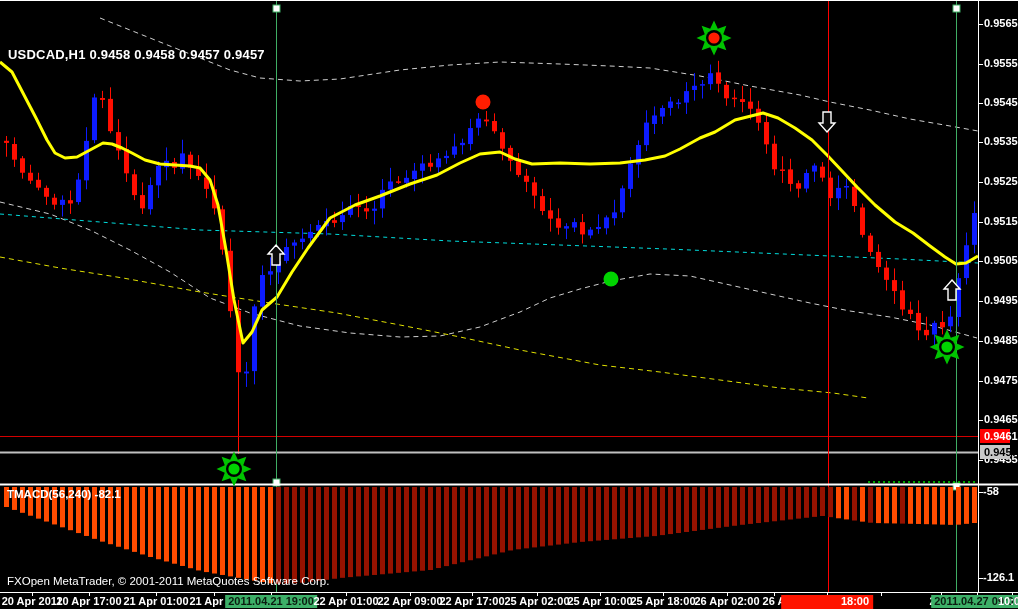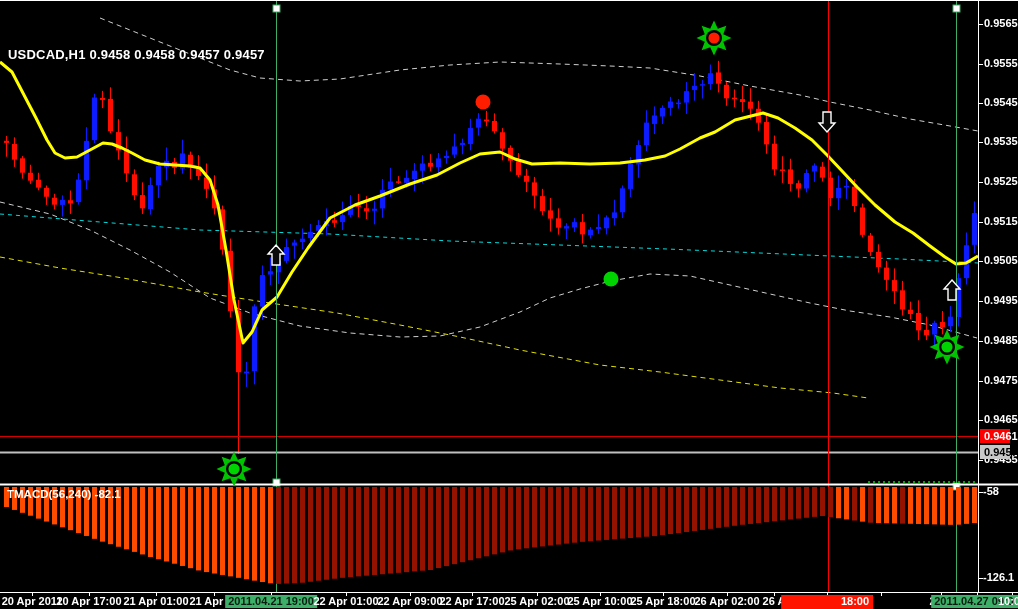--- a/index.html
+++ b/index.html
@@ -466,20 +466,21 @@
         <circle cx="947" cy="347" r="5.6" fill="#00d400"></circle>
         <circle cx="483" cy="102" r="7.5" fill="#ff1d00"></circle>
         <circle cx="611" cy="279" r="7.5" fill="#00d400"></circle>
         <path d="M0,-11 L8,-2 L4,-2 L4,9 L-4,9 L-4,-2 L-8,-2 Z" transform="translate(276,256)" fill="#0a0a0a" stroke="#fff" stroke-width="1.4"></path>
         <path d="M0,-11 L8,-2 L4,-2 L4,9 L-4,9 L-4,-2 L-8,-2 Z" transform="translate(952,291)" fill="#0a0a0a" stroke="#fff" stroke-width="1.4"></path>
         <path d="M0,11 L8,2 L4,2 L4,-9 L-4,-9 L-4,2 L-8,2 Z" transform="translate(827,121)" fill="#0a0a0a" stroke="#fff" stroke-width="1.4"></path>
       </g>
     </svg>
   <div class="lbl title">USDCAD,H1  0.9458 0.9458 0.9457 0.9457</div>
   <div class="lbl ind-label">TMACD(56,240) -82.1</div>
+  <div class="lbl copyright">FXOpen MetaTrader, © 2001-2011 MetaQuotes Software Corp.</div>
 <div class="lbl price-label" style="top: 17px;">0.9565</div>
     <div class="lbl price-label" style="top: 57px;">0.9555</div>
     <div class="lbl price-label" style="top: 96px;">0.9545</div>
     <div class="lbl price-label" style="top: 135px;">0.9535</div>
     <div class="lbl price-label" style="top: 175px;">0.9525</div>
     <div class="lbl price-label" style="top: 215px;">0.9515</div>
     <div class="lbl price-label" style="top: 254px;">0.9505</div>
     <div class="lbl price-label" style="top: 294px;">0.9495</div>
     <div class="lbl price-label" style="top: 334px;">0.9485</div>
     <div class="lbl price-label" style="top: 374px;">0.9475</div>

